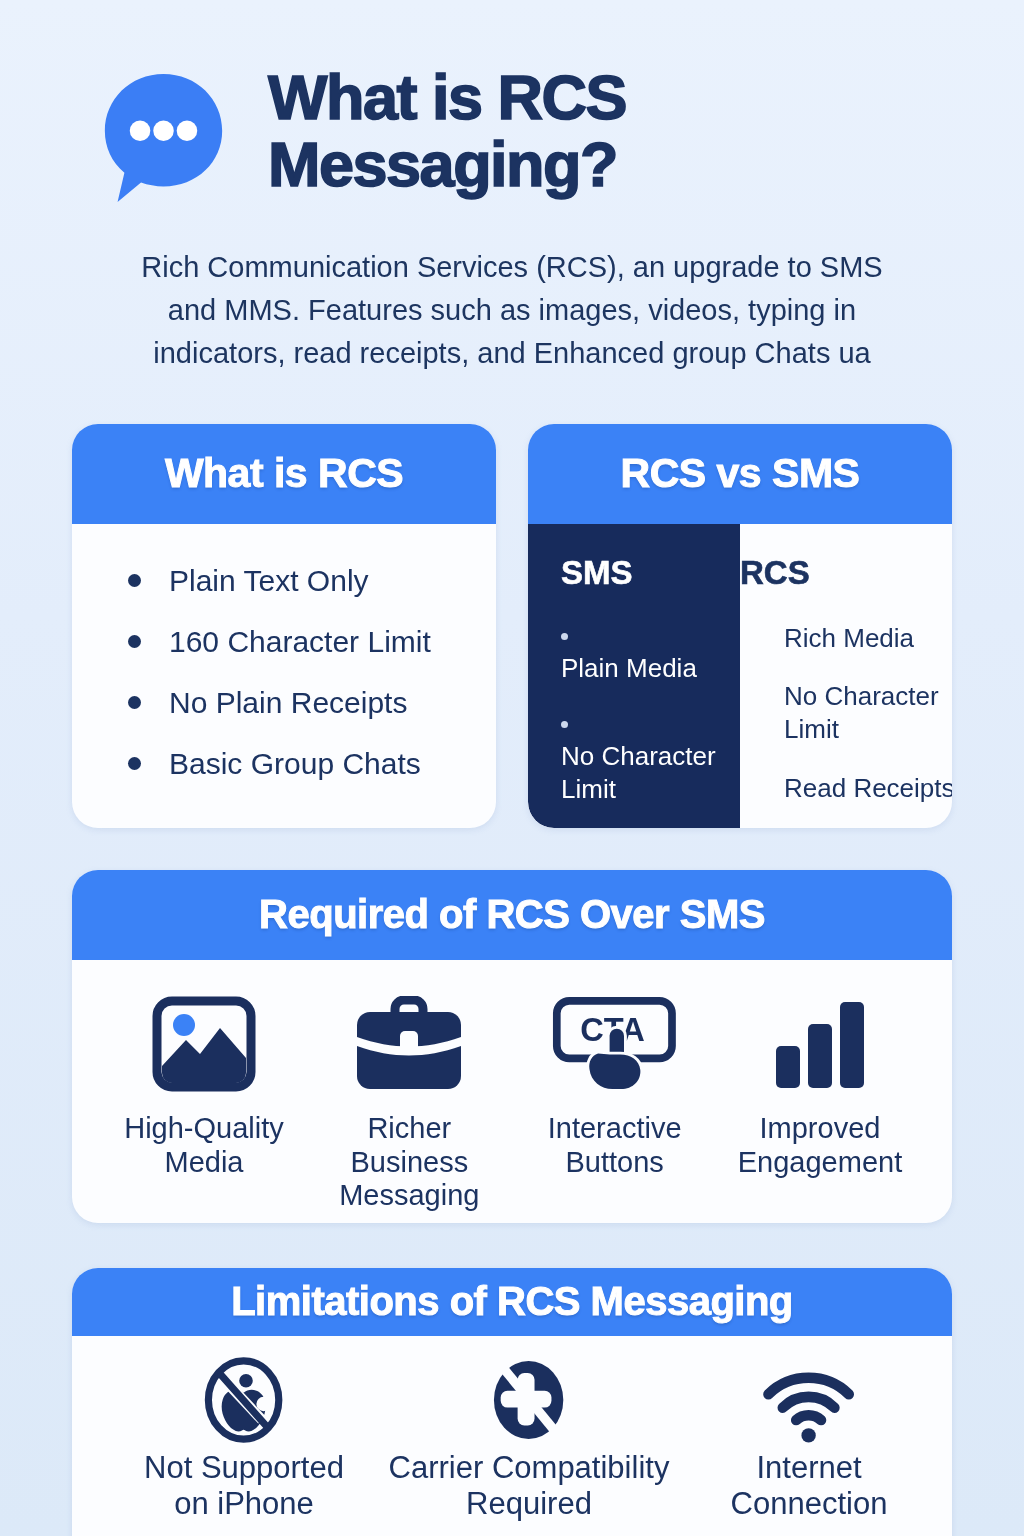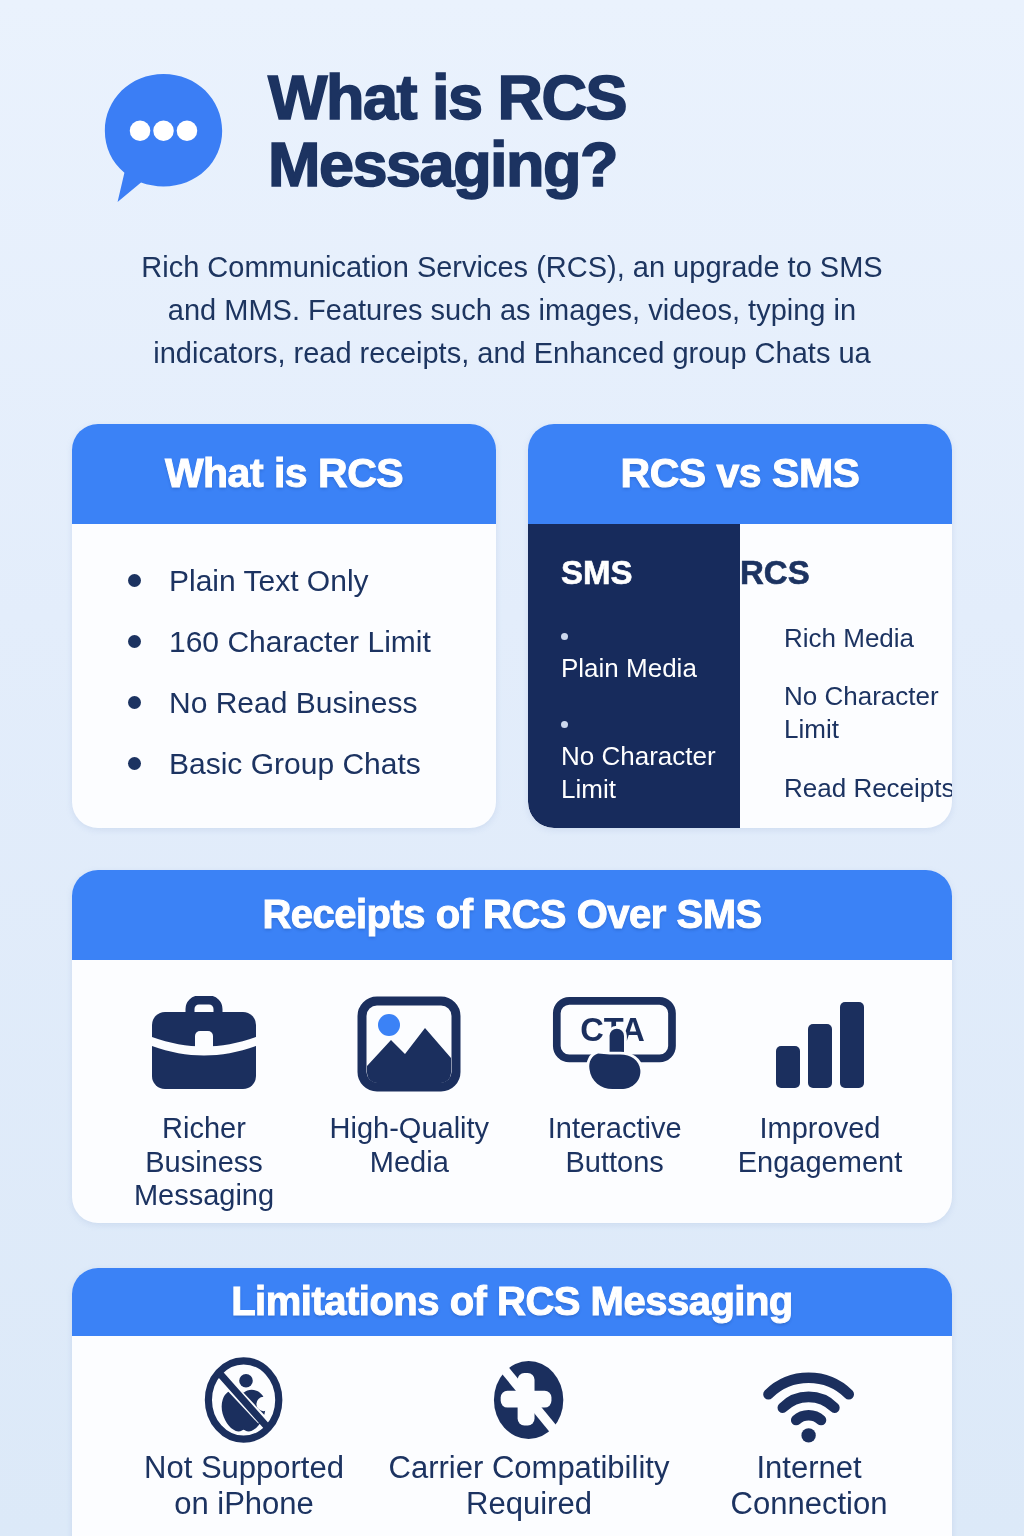--- a/index.html
+++ b/index.html
@@ -113,21 +113,21 @@
         <li>
           <span class="dot"></span>
           <span>Plain Text Only</span>
         </li>
         <li>
           <span class="dot"></span>
           <span>160 Character Limit</span>
         </li>
         <li>
           <span class="dot"></span>
-          <span>No Read Business</span>
+          <span>No Plain Receipts</span>
         </li>
         <li>
           <span class="dot"></span>
           <span>Basic Group Chats</span>
         </li>
       </ul>
     </section>
 
     <section class="card">
       <div class="card-head">
@@ -160,41 +160,41 @@
           <div class="vs-item">
             <span class="text">Read Receipts</span>
           </div>
         </div>
       </div>
     </section>
   </div>
 
   <section class="card wide benefits">
     <div class="card-head">
-      <h2>Receipts of RCS Over SMS</h2>
+      <h2>Required of RCS Over SMS</h2>
     </div>
     <div class="bene-body">
+
+      <figure class="bene-item">
+        <svg viewBox="0 0 104 96">
+          <rect x="5" y="5" width="94" height="86" rx="15" fill="#fcfdff" stroke="#1b2f5e" stroke-width="9"></rect>
+          <circle cx="32" cy="29" r="11" fill="#3b82f6"></circle>
+          <path d="M10 70 L34 44 L48 58 L68 32 L94 62 L94 77 a10 10 0 0 1 -10 10 L20 87 a10 10 0 0 1 -10 -10 Z" class="icon-navy"></path>
+        </svg>
+        <figcaption class="bene-label bw2">High-Quality Media</figcaption>
+      </figure>
 
       <figure class="bene-item">
         <svg viewBox="0 0 110 96">
           <rect x="41" y="4" width="28" height="22" rx="9" fill="none" stroke="#1b2f5e" stroke-width="9"></rect>
           <rect x="3" y="16" width="104" height="77" rx="13" class="icon-navy"></rect>
           <path d="M3 41 c18 6.5 35 9.5 52 9.5 c17 0 34 -3 52 -9.5 v9 c-18 6.5 -35 9.5 -52 9.5 c-17 0 -34 -3 -52 -9.5 z" fill="#fcfdff"></path>
           <rect x="46" y="35" width="18" height="23" rx="5" fill="#fcfdff"></rect>
         </svg>
         <figcaption class="bene-label bw1">Richer Business Messaging</figcaption>
-      </figure>
-
-      <figure class="bene-item">
-        <svg viewBox="0 0 104 96">
-          <rect x="5" y="5" width="94" height="86" rx="15" fill="#fcfdff" stroke="#1b2f5e" stroke-width="9"></rect>
-          <circle cx="32" cy="29" r="11" fill="#3b82f6"></circle>
-          <path d="M10 70 L34 44 L48 58 L68 32 L94 62 L94 77 a10 10 0 0 1 -10 10 L20 87 a10 10 0 0 1 -10 -10 Z" class="icon-navy"></path>
-        </svg>
-        <figcaption class="bene-label bw2">High-Quality Media</figcaption>
       </figure>
 
       <figure class="bene-item">
         <svg viewBox="0 0 130 100">
           <rect x="5" y="5" width="120" height="60" rx="13" fill="#fcfdff" stroke="#1b2f5e" stroke-width="8"></rect>
           <text x="63" y="47" text-anchor="middle" font-family="Liberation Sans, DejaVu Sans, sans-serif" font-size="34" font-weight="bold" fill="#1b2f5e">CTA</text>
           <g class="icon-navy" stroke="#fcfdff" stroke-width="6" style="paint-order:stroke">
             <rect x="60" y="34" width="15" height="42" rx="7.5"></rect>
             <path d="M48 60 c-7 2 -10 9 -9 16 c1.5 13 12 21 24 21 h9 c12 0 21 -9 20 -20 c-1 -10 -10 -16 -21 -16 h-11 z"></path>
           </g>

